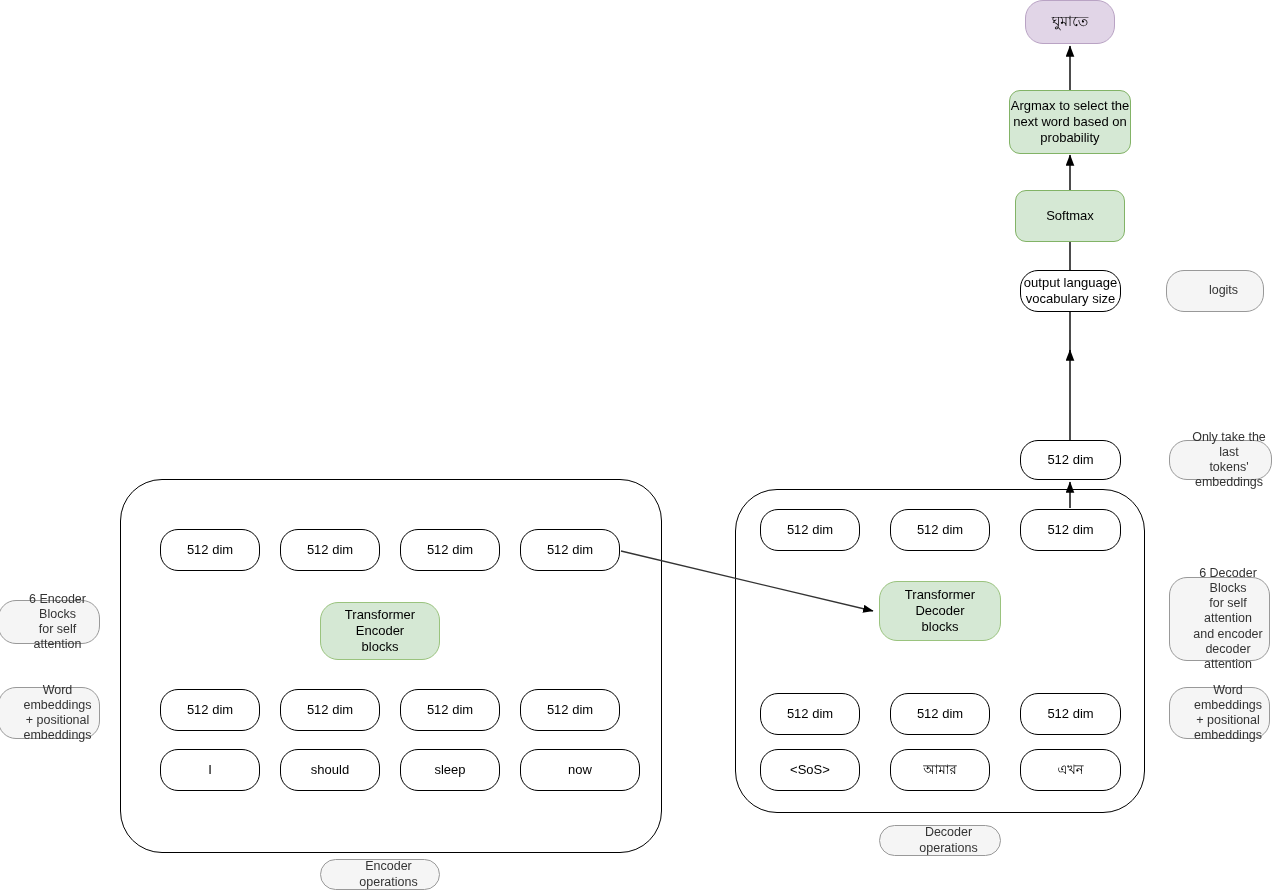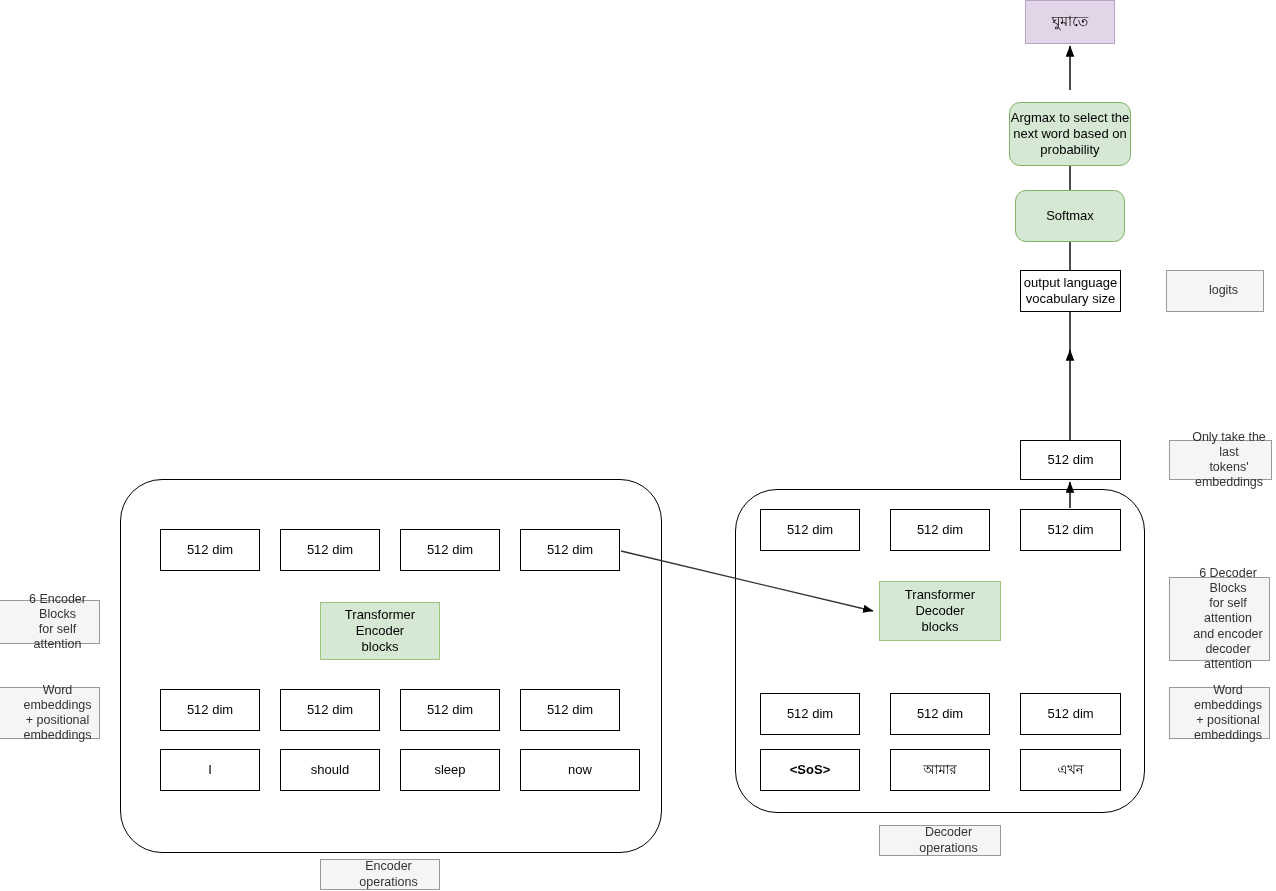--- a/index.html
+++ b/index.html
@@ -22,20 +22,21 @@
   .node {
     position: absolute;
     box-sizing: border-box;
     display: flex;
     align-items: center;
     justify-content: center;
     text-align: center;
     line-height: 1.22;
     white-space: pre-line;
     z-index: 3;
+    border-radius: 18px;
   }
   
   .rect-plain {
     background: #ffffff;
     border: 1px solid #000000;
     font-size: 13px;
   }
   
   .rect-green-round {
     background: #d5e8d4;
@@ -115,21 +116,21 @@
      transformer decoder blocks (long diagonal) --&gt;
     <line x1="621" y1="551" x2="873" y2="611" stroke="#333333" stroke-width="1.3" marker-end="url(#arrowhead)"></line>
   </svg>
 
   <div class="container-group" style="left:120px; top:479px; width:542px; height:374px;"></div>
 
   <div class="container-group" style="left:735px; top:489px; width:410px; height:324px;"></div>
 
   <div class="node rect-purple" style="left:1025px; top:0px; width:90px; height:44px;">ঘুমাতে</div>
 
-  <div class="node rect-green-round" style="left:1009px; top:90px; width:122px; height:64px;margin-top:12px;">Argmax to select the
+  <div class="node rect-green-round" style="left:1009px; top:90px; width:122px; height:64px;">Argmax to select the
 next word based on
 probability</div>
 
   <div class="node rect-green-round" style="left:1015px; top:190px; width:110px; height:52px;">Softmax</div>
 
   <div class="node rect-plain" style="left:1020px; top:270px; width:101px; height:42px;">output language
 vocabulary size</div>
 
 
   <div class="node rect-plain" style="left:1020px; top:440px; width:101px; height:40px;">512 dim</div>
@@ -177,21 +178,21 @@
   <div class="node rect-plain" style="left:890px; top:509px; width:100px; height:42px;">512 dim</div>
   <div class="node rect-plain" style="left:1020px; top:509px; width:101px; height:42px;">512 dim</div>
 
   <div class="node rect-green" style="left:879px; top:581px; width:122px; height:60px;">Transformer Decoder
 blocks</div>
 
   <div class="node rect-plain" style="left:760px; top:693px; width:100px; height:42px;">512 dim</div>
   <div class="node rect-plain" style="left:890px; top:693px; width:100px; height:42px;">512 dim</div>
   <div class="node rect-plain" style="left:1020px; top:693px; width:101px; height:42px;">512 dim</div>
 
-  <div class="node rect-plain" style="left:760px; top:749px; width:100px; height:42px;font-weight:bold;">&lt;SoS&gt;</div>
+  <div class="node rect-plain" style="left:760px; top:749px; width:100px; height:42px;">&lt;SoS&gt;</div>
   <div class="node rect-plain" style="left:890px; top:749px; width:100px; height:42px;">আমার</div>
   <div class="node rect-plain" style="left:1020px; top:749px; width:101px; height:42px;">এখন</div>
 
   <div class="node rect-note" style="left:879px; top:825px; width:122px; height:31px;">Decoder operations</div>
 
   <div class="node rect-note" style="left:320px; top:859px; width:120px; height:31px;">Encoder operations</div>
 
 </div>
 
 </body></html>

